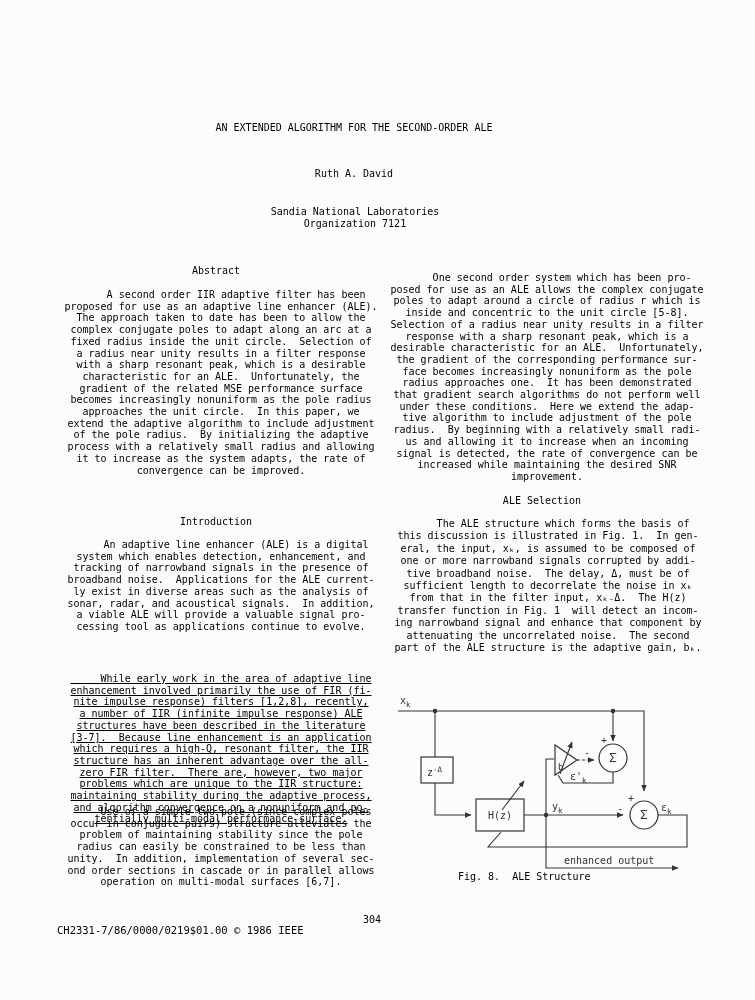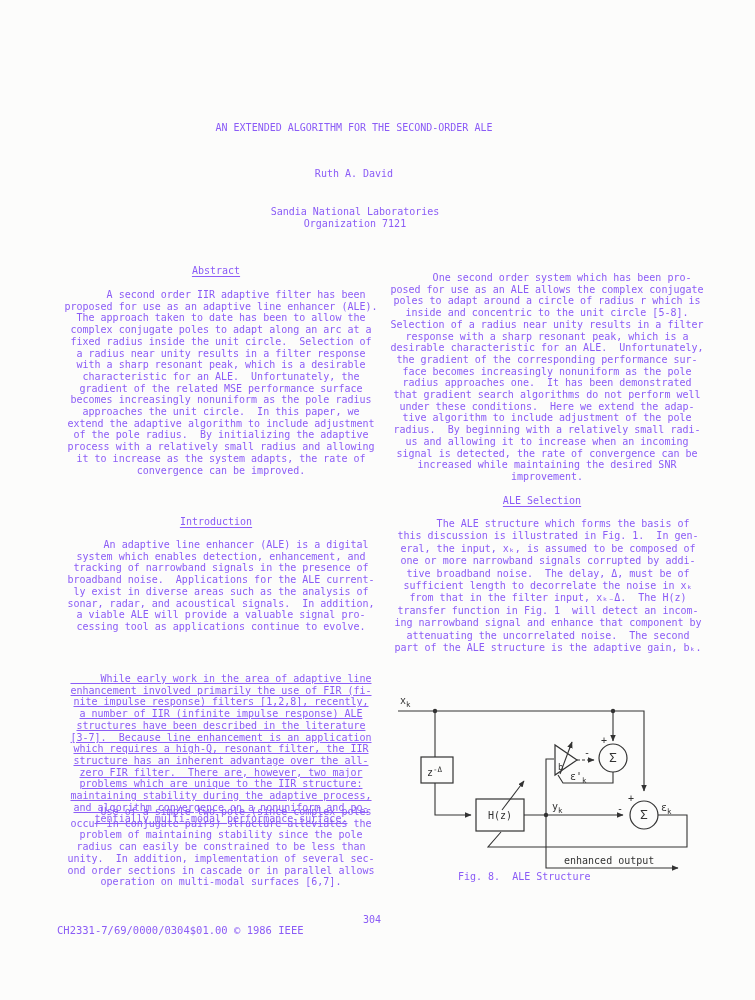--- a/index.html
+++ b/index.html
@@ -1,20 +1,20 @@
 <!DOCTYPE html>
 <html><head>
 <meta charset="utf-8">
 <style>
   html,body{margin:0;padding:0;background:#e8e8e8;}
   .page{position:relative;width:755px;height:1000px;background:#fcfcfb;overflow:hidden;
-        font-family:"DejaVu Sans Mono",monospace;color:#8b5cf6;}
+        font-family:"DejaVu Sans Mono",monospace;color:#000000;}
   .blk{position:absolute;font-size:10px;line-height:11.7px;white-space:pre-wrap;text-align:center;}
   .center{text-align:center;}
-  .u{text-decoration:underline;text-underline-offset:2px;}
+  .u{text-underline-offset:2px;}
   .t-title{left:58px;top:122px;width:592px;}
   .t-author{left:58px;top:168px;width:592px;}
   .t-affil{left:59px;top:206px;width:592px;line-height:12px;text-align:center;}
   .abs-h{left:58px;top:265px;width:316px;}
   .abs-b{left:58px;top:289px;width:326px;}
   .intro-h{left:58px;top:516px;width:316px;}
   .intro-p1{left:58px;top:539px;width:326px;}
   .intro-p2{left:58px;top:673px;width:326px;text-decoration:underline;}
   .intro-p3{left:58px;top:806px;width:326px;}
   .rc-p1{left:382px;top:272px;width:330px;}
@@ -165,15 +165,15 @@
       <text x="593" y="800">-</text>
       <text x="616" y="807" class="sig">Σ</text>
       <text x="637" y="799"><tspan>ε</tspan><tspan dy="3" font-size="7.5">k</tspan></text>
       <text x="540" y="852">enhanced output</text>
     </svg>
   </div>
 
   <div class="blk fig-cap">Fig. 8.  ALE Structure</div>
 
   <div class="blk pageno">304</div>
-  <div class="blk footer">CH2331-7/69/0000/0304$01.00 © 1986 IEEE</div>
+  <div class="blk footer">CH2331-7/86/0000/0219$01.00 © 1986 IEEE</div>
 
 </div>
 
 </body></html>

